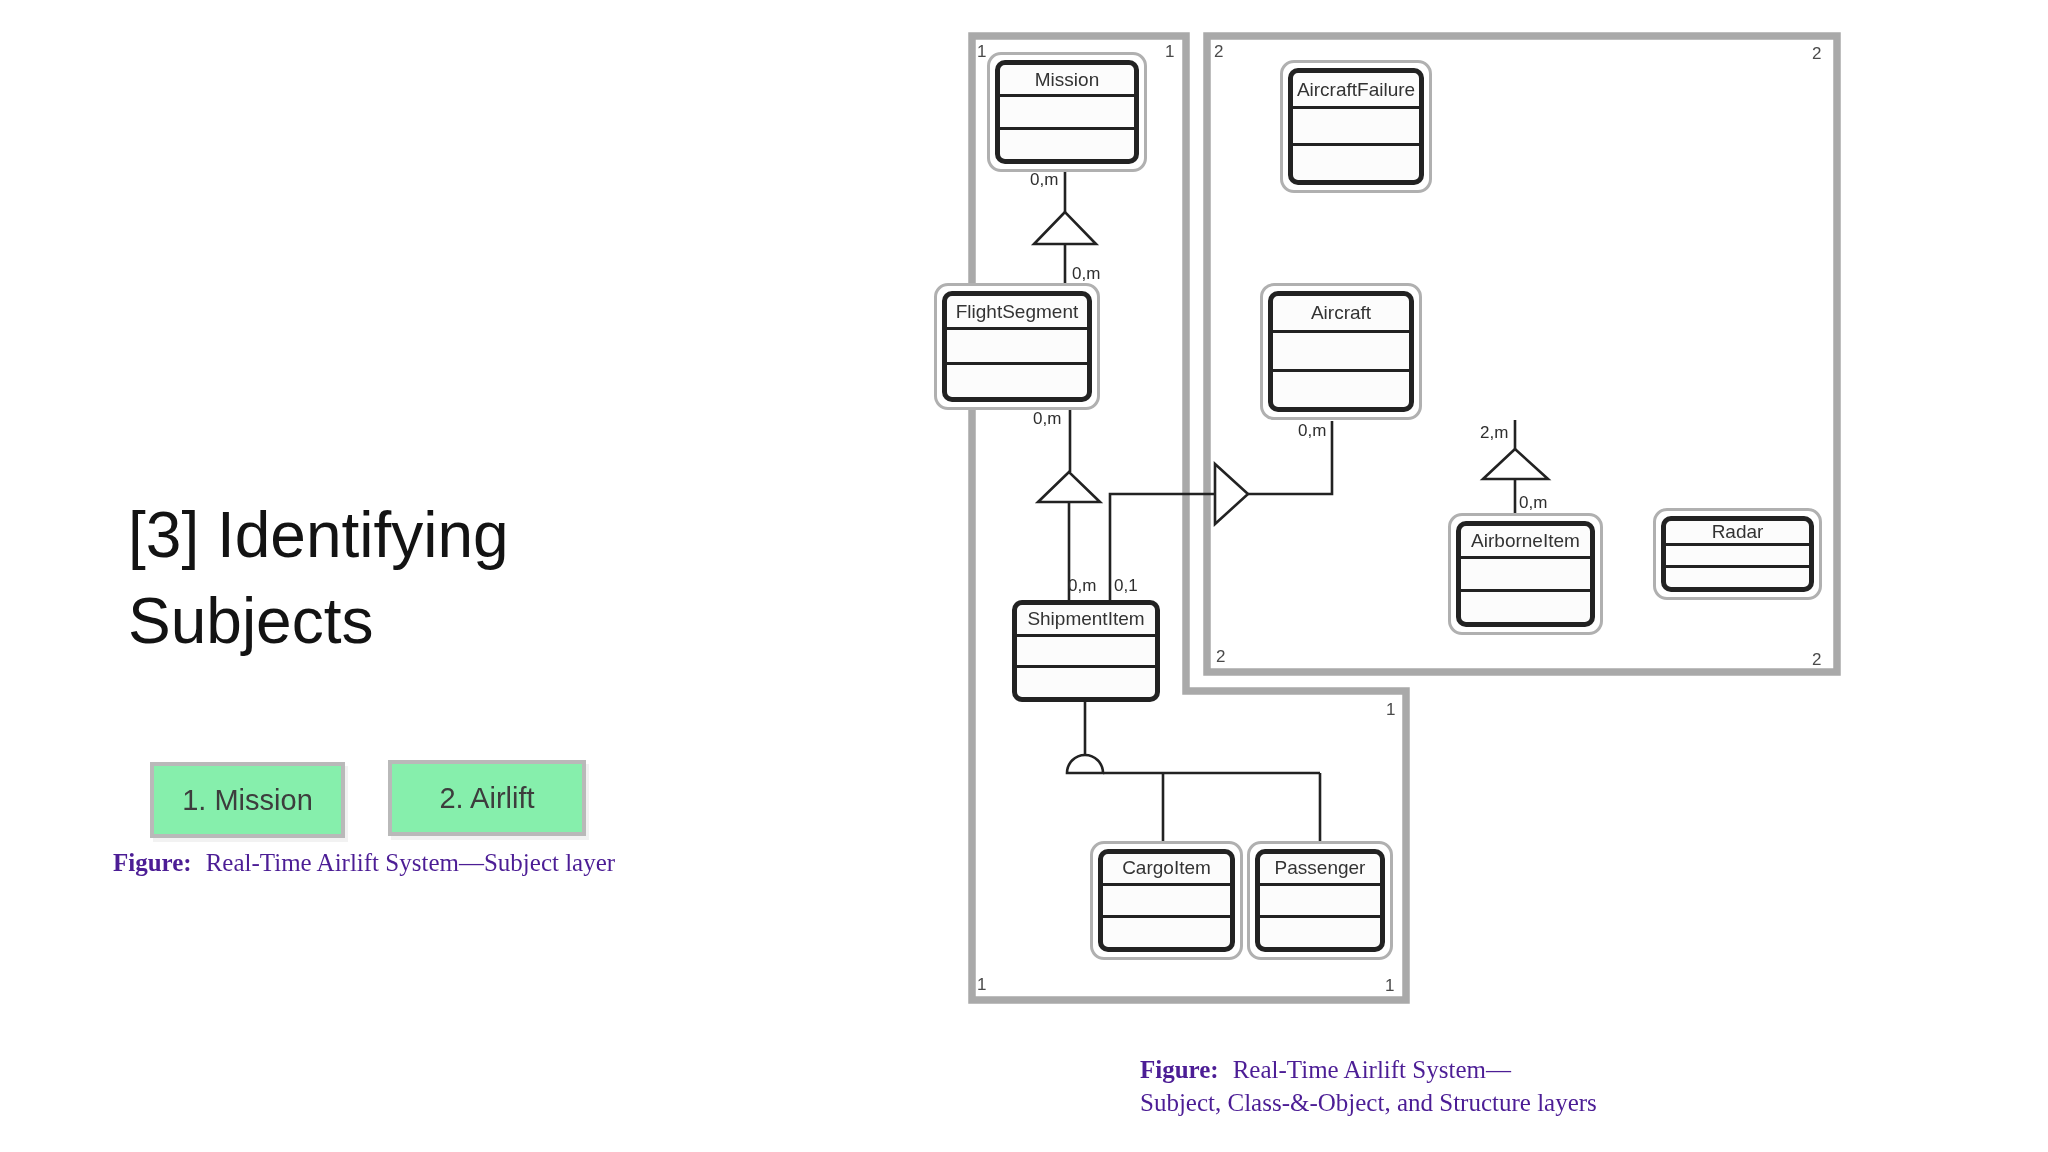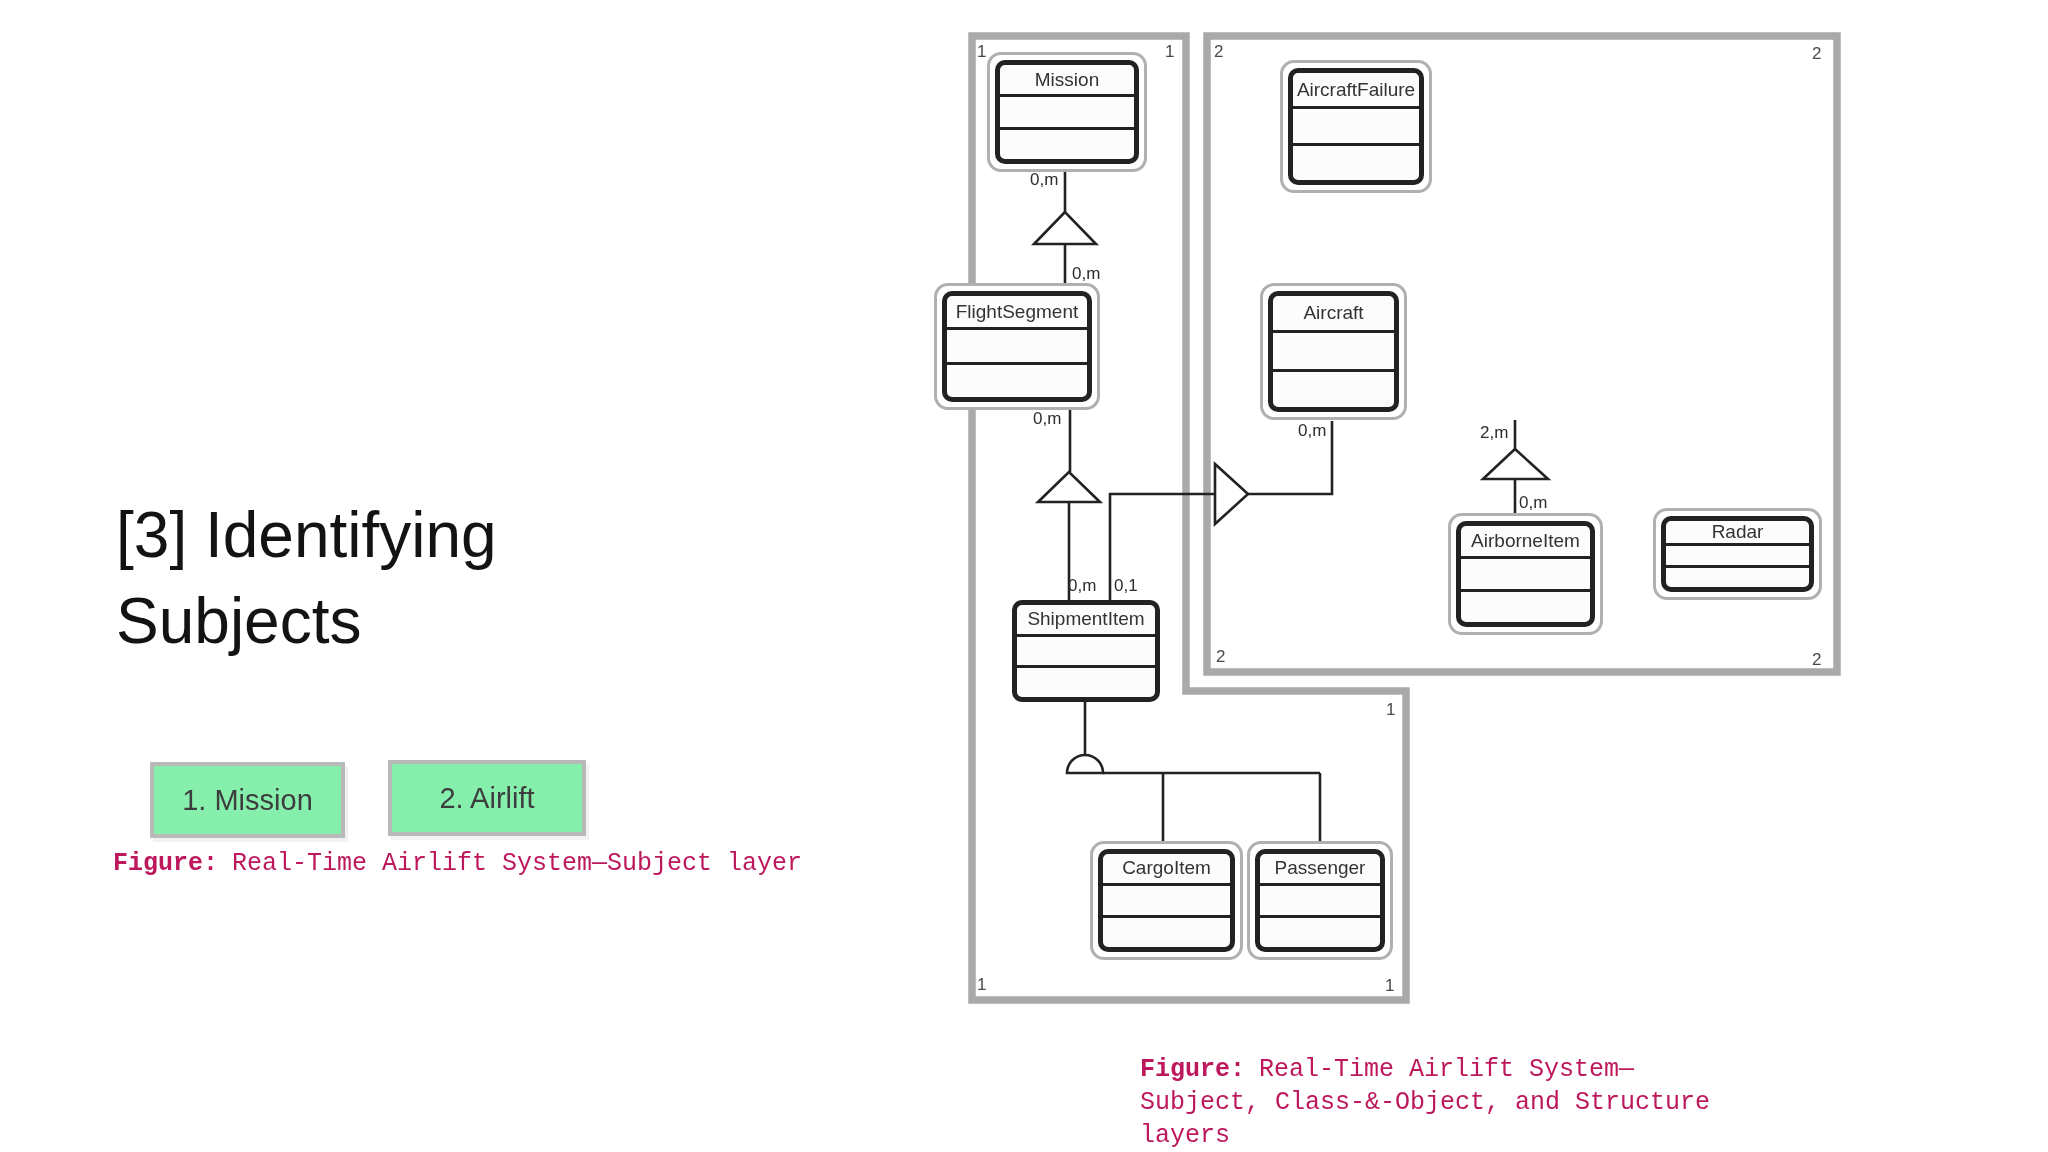--- a/index.html
+++ b/index.html
@@ -2,26 +2,26 @@
 <html><head>
 <meta charset="utf-8">
 <style>
   html,body{margin:0;padding:0;background:#ffffff;width:2048px;height:1152px;overflow:hidden;}
   #canvas{position:relative;width:2048px;height:1152px;background:#ffffff;
           font-family:"Liberation Sans","DejaVu Sans",sans-serif;}
   .abs{position:absolute;}
 
   
   .slide-title{left:116px;top:492px;font-size:64px;line-height:86px;color:#131313;letter-spacing:0;}
-  .slide-title span{display:block;}
+  .slide-title span{display:block;margin-left:12px;}
 
   .subject-chip{border:4px solid #b9b9b9;background:#86efac;display:flex;align-items:center;justify-content:center;
                 font-size:29px;color:#3d3d3d;box-shadow:3px 4px 0 rgba(0,0,0,0.05);}
 
-  .caption{font-family:Liberation Mono, monospace;color:#be185d;}
+  .caption{font-family:Liberation Serif, serif;color:#4c1d95;}
   .cap-bold{font-weight:bold;margin-right:14px;}
   .caption-left{left:113px;top:849px;font-size:25px;}
   .caption-right{left:1140px;top:1053px;font-size:25px;line-height:33px;width:600px;}
 
   
   .cobox{position:absolute;border:3px solid #b0b0b0;border-radius:14px;background:#fff;padding:5px;box-sizing:border-box;}
   .cobox-inner{border:5px solid #222222;border-radius:10px;height:100%;box-sizing:border-box;
                display:flex;flex-direction:column;background:#fcfcfc;overflow:hidden;}
   .classbox{position:absolute;border:5px solid #222222;border-radius:10px;background:#fcfcfc;box-sizing:border-box;
             display:flex;flex-direction:column;overflow:hidden;}
@@ -143,21 +143,21 @@
         <div class="cobox-row"></div>
       </div>
   </div>
   <div class="cobox" style="left:1280px;top:60px;width:152px;height:133px">
     <div class="cobox-inner">
         <div class="cobox-title">AircraftFailure</div>
         <div class="cobox-row"></div>
         <div class="cobox-row"></div>
       </div>
   </div>
-  <div class="cobox" style="left:1260px;top:283px;width:147px;height:137px">
+  <div class="cobox" style="left:1260px;top:283px;width:162px;height:137px">
     <div class="cobox-inner">
         <div class="cobox-title">Aircraft</div>
         <div class="cobox-row"></div>
         <div class="cobox-row"></div>
       </div>
   </div>
   <div class="cobox" style="left:1448px;top:513px;width:155px;height:122px">
     <div class="cobox-inner">
         <div class="cobox-title">AirborneItem</div>
         <div class="cobox-row"></div>

